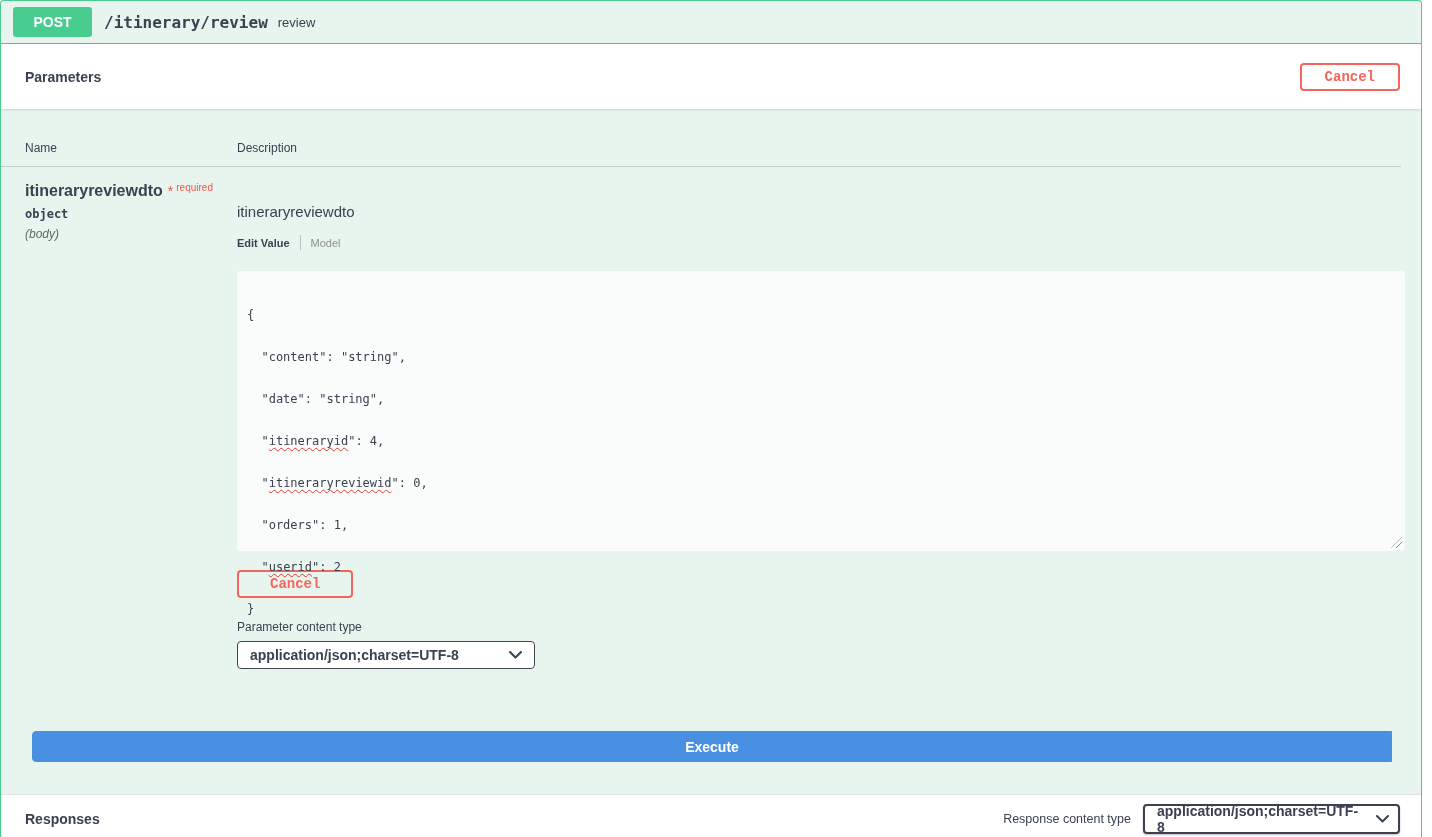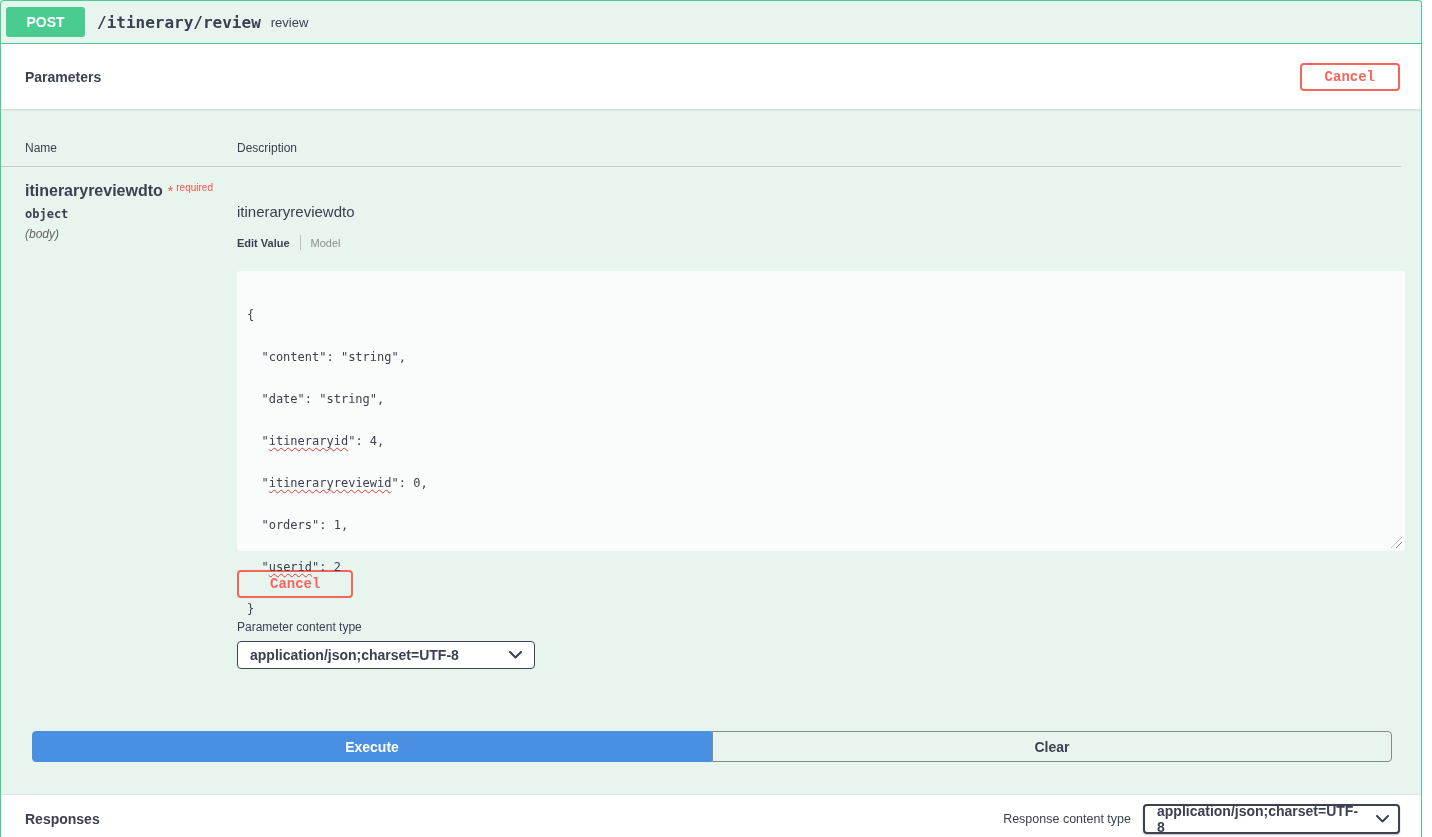--- a/index.html
+++ b/index.html
@@ -14,21 +14,21 @@
     border-radius: 4px 4px 0 0;
     background: #e8f5ef;
     overflow: hidden;
   }
 
   
   .summary {
     height: 43px;
     display: flex;
     align-items: center;
-    padding: 0 10px 0 5px;
+    padding: 0 10px 0 12px;
     border-bottom: 1px solid #49cc90;
     cursor: pointer;
   }
   .method-badge {
     background: #49cc90;
     color: #fff;
     font-weight: 700;
     font-size: 14px;
     width: 79px;
     padding: 7px 0;
@@ -266,21 +266,20 @@
           <span>application/json;charset=UTF-8</span>
           <svg class="chevron" width="13" height="8" viewBox="0 0 13 8">
               <polyline points="1,1 6.5,6.5 12,1" fill="none" stroke="#3b4151" stroke-width="2" stroke-linecap="round" stroke-linejoin="round"></polyline>
             </svg>
         </div>
       </div>
     </div>
 
     <div class="execute-wrapper">
       <button class="btn-execute">Execute</button>
-      <button class="btn-clear">Clear</button>
     </div>
 
     <div class="section-header responses responses-block">
       <span class="section-title">Responses</span>
       <div class="response-ct-group">
         <span class="response-ct-label">Response content type</span>
         <div class="select response-ct">
           <span>application/json;charset=UTF-8</span>
           <svg class="chevron" width="13" height="8" viewBox="0 0 13 8">
               <polyline points="1,1 6.5,6.5 12,1" fill="none" stroke="#3b4151" stroke-width="2" stroke-linecap="round" stroke-linejoin="round"></polyline>

